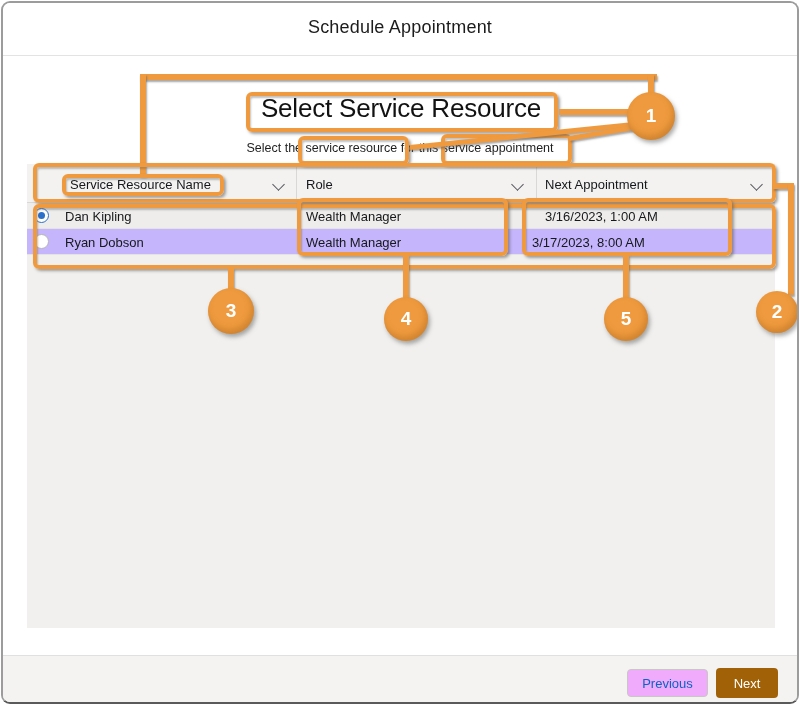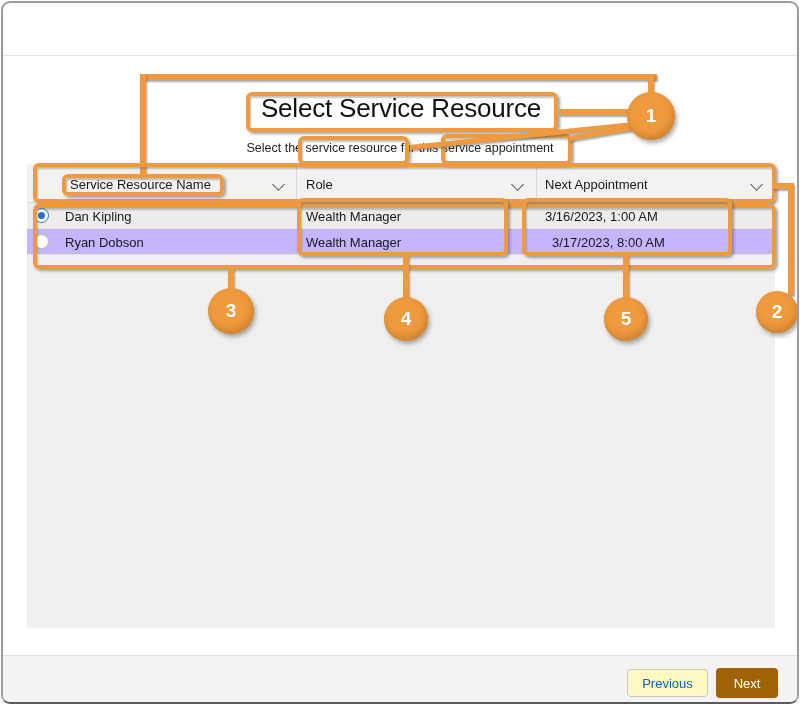--- a/index.html
+++ b/index.html
@@ -40,39 +40,42 @@
   .radio.sel{border-color:#2a6fc9;}
   .radio.sel::after{content:"";position:absolute;left:2.5px;top:2.5px;width:7px;height:7px;
     border-radius:50%;background:#2a6fc9;}
 
   
   .preFooter{position:absolute;left:0;top:625px;width:100%;height:27px;background:#fff;}
   .footer{position:absolute;left:0;top:652px;width:100%;height:51px;background:#f4f3f2;
     border-top:1px solid #e0e0e0;}
   .btn{position:absolute;font-size:13px;border-radius:4px;display:flex;align-items:center;
     justify-content:center;cursor:pointer;}
-  .btn.prev{left:624px;top:13px;width:81px;height:28px;background:#fef9c3;
+  .btn.prev{left:624px;top:13px;width:81px;height:28px;background:#f0abfc;
     border:1px solid #c9c7c3;color:#0b63c5;}
   .btn.next{left:713px;top:12px;width:62px;height:30px;background:#a16207;color:#fff;}
 
   
   .ann{position:absolute;z-index:5;}
   .abox{border:4px solid #ef9a3e;border-radius:6px;
     box-shadow:2px 2px 3px rgba(90,90,90,.55), inset 1px 2px 2px rgba(100,100,100,.4);}
   .aline{background:#ef9a3e;box-shadow:1px 2px 2px rgba(95,95,95,.55);}
   .acirc{background:#ef9a3e;border-radius:50%;display:flex;align-items:center;justify-content:center;
     color:#fff;font-weight:bold;font-size:19px;
     box-shadow:2px 3px 4px rgba(90,90,90,.5), inset -2px -4px 6px rgba(150,90,20,.35);}
 </style>
 </head>
 <body>
 
 <div id="stage">
   <div class="frame">
 
+    <div class="titlebar">
+      <div class="title">Schedule Appointment</div>
+    </div>
     <div class="title-divider"></div>
 
     <div class="heading">Select Service Resource</div>
     <div class="subtitle">Select the service resource for this service appointment</div>
 
     <div class="panel"></div>
 
     <div class="thead"></div>
     <div class="hdiv" style="left:293px;"></div>
     <div class="hdiv" style="left:533px;"></div>
@@ -86,21 +89,21 @@
     <div class="row r1">
       <span class="radio sel"></span>
       <span class="cell" style="left:38px;">Dan Kipling</span>
       <span class="cell" style="left:279px;">Wealth Manager</span>
       <span class="cell" style="left:518px;">3/16/2023, 1:00 AM</span>
     </div>
     <div class="row r2">
       <span class="radio"></span>
       <span class="cell" style="left:38px;">Ryan Dobson</span>
       <span class="cell" style="left:279px;">Wealth Manager</span>
-      <span class="cell" style="left:525px;">3/17/2023, 8:00 AM</span>
+      <span class="cell" style="left:505px;">3/17/2023, 8:00 AM</span>
     </div>
 
     <div class="preFooter"></div>
     <div class="footer">
       <div class="btn prev">Previous</div>
       <div class="btn next">Next</div>
     </div>
 
     <div class="ann aline" style="left:137px;top:71px;width:517px;height:6px;"></div>
     <div class="ann aline" style="left:137px;top:71px;width:6px;height:102px;"></div>

